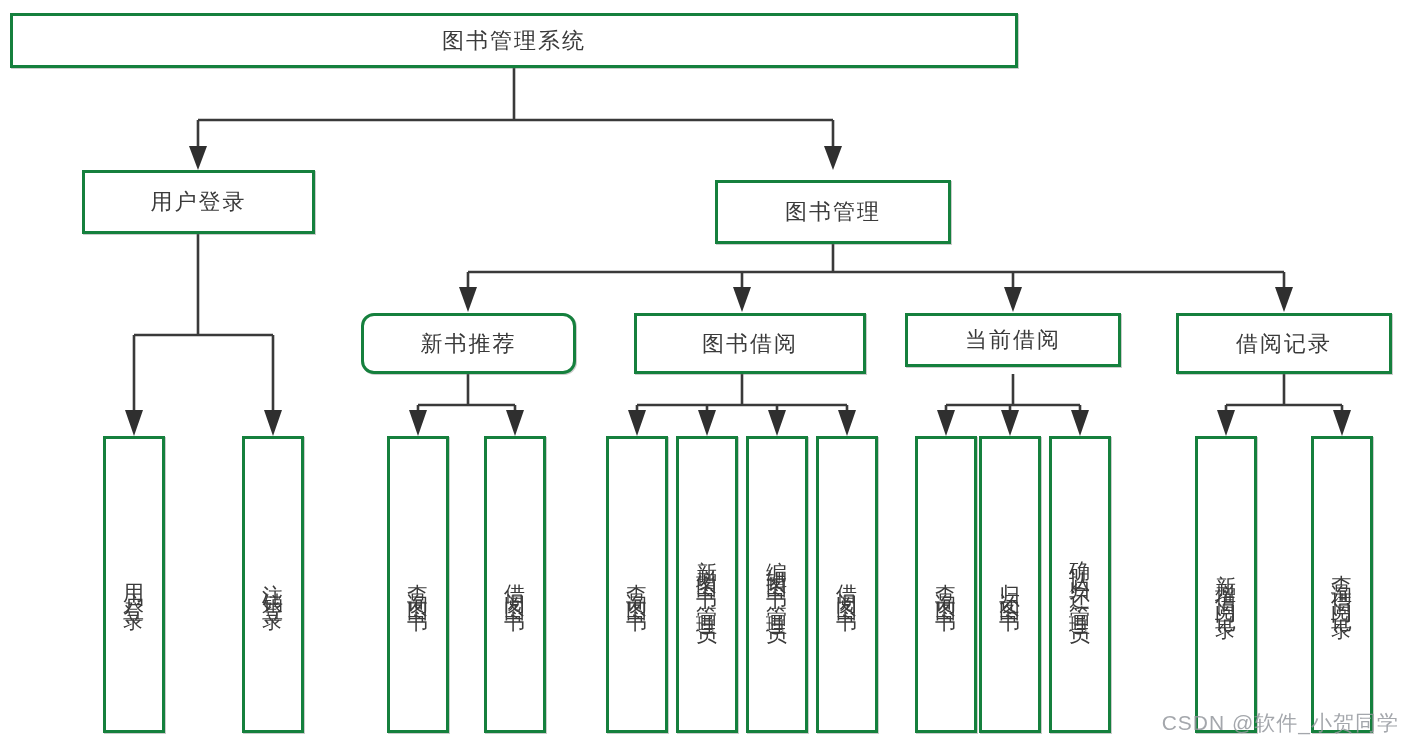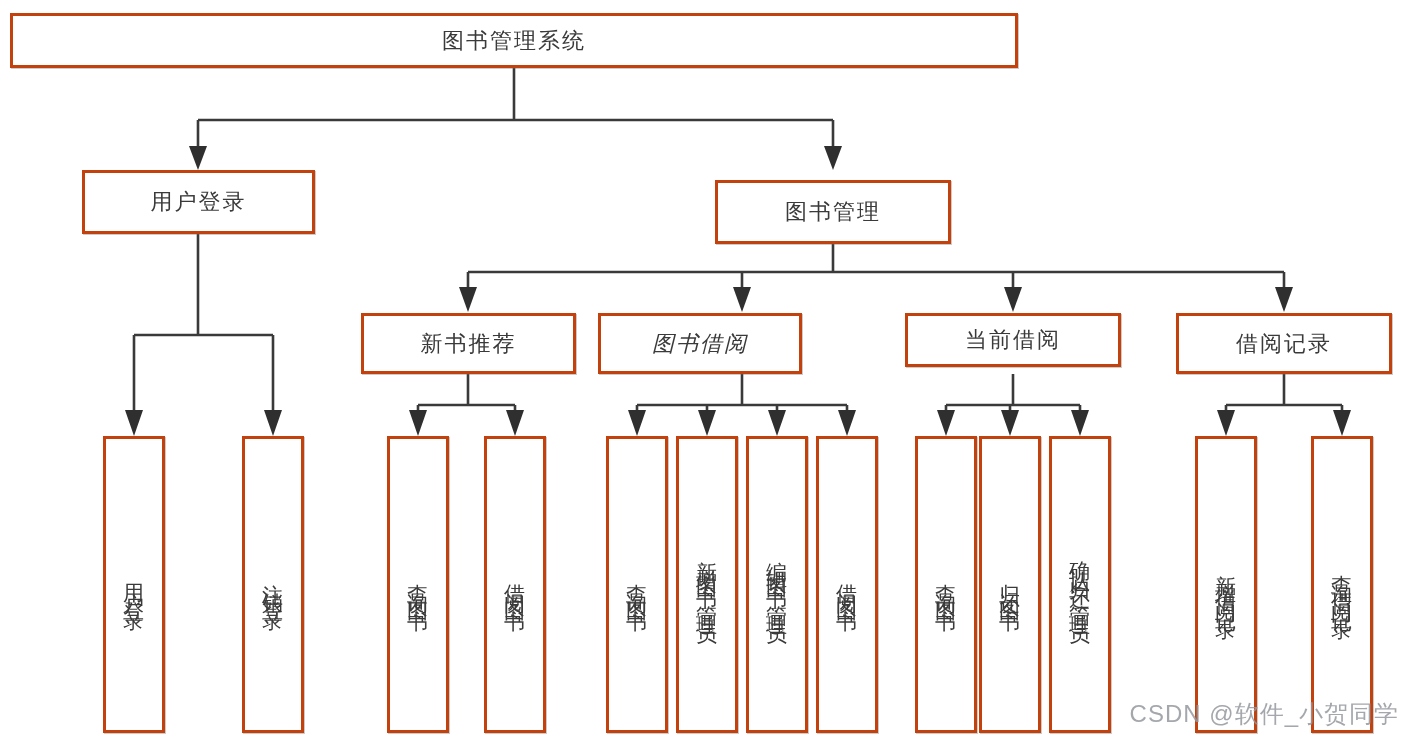--- a/index.html
+++ b/index.html
@@ -14,21 +14,21 @@
   #connectors {
     position: absolute;
     left: 0; top: 0;
     width: 1405px; height: 747px;
     z-index: 1;
   }
   .box {
     position: absolute;
     box-sizing: border-box;
     background: #ffffff;
-    border: 3px solid #c2410c;
+    border: 3px solid #15803d;
     box-shadow: 1px 1px 0 rgba(110,110,110,0.35);
     display: flex;
     align-items: center;
     justify-content: center;
     color: #3a3a3a;
     z-index: 2;
   }
   .h-label {
     font-size: 22px;
     letter-spacing: 2px;
@@ -39,44 +39,44 @@
     text-orientation: mixed;
     font-size: 21px;
     line-height: 1;
     letter-spacing: 9px;
     white-space: nowrap;
   }
   
   .n-root          { left: 10px;   top: 13px;  width: 1008px; height: 55px; }
   .n-user-login    { left: 82px;   top: 170px; width: 233px;  height: 64px; }
   .n-book-mgmt     { left: 715px;  top: 180px; width: 236px;  height: 64px; }
-  .n-new-books     { left: 361px;  top: 313px; width: 215px;  height: 61px; }
-  .n-book-borrow   { left: 598px;  top: 313px; width: 204px;  height: 61px; font-style: italic; }
+  .n-new-books     { left: 361px;  top: 313px; width: 215px;  height: 61px; border-radius: 13px; }
+  .n-book-borrow   { left: 634px;  top: 313px; width: 232px;  height: 61px; }
   .n-cur-borrow    { left: 905px;  top: 313px; width: 216px;  height: 54px; }
   .n-borrow-rec    { left: 1176px; top: 313px; width: 216px;  height: 61px; }
   .leaf            { top: 436px; height: 297px; width: 62px; }
   .l-1  { left: 103px; }
   .l-2  { left: 242px; }
   .l-3  { left: 387px; }
   .l-4  { left: 484px; }
   .l-5  { left: 606px; }
   .l-6  { left: 676px; }
   .l-7  { left: 746px; }
   .l-8  { left: 816px; }
   .l-9  { left: 915px; }
   .l-10 { left: 979px; }
   .l-11 { left: 1049px; }
   .l-12 { left: 1195px; }
   .l-13 { left: 1311px; }
   #watermark {
     position: absolute;
     right: 6px;
-    bottom: 17px;
+    bottom: 10px;
     z-index: 3;
-    font-size: 24px;
+    font-size: 21px;
     color: rgba(148, 152, 158, 0.85);
     letter-spacing: 1px;
     white-space: nowrap;
   }
 </style>
 </head>
 <body>
 
 <div id="canvas">
 

